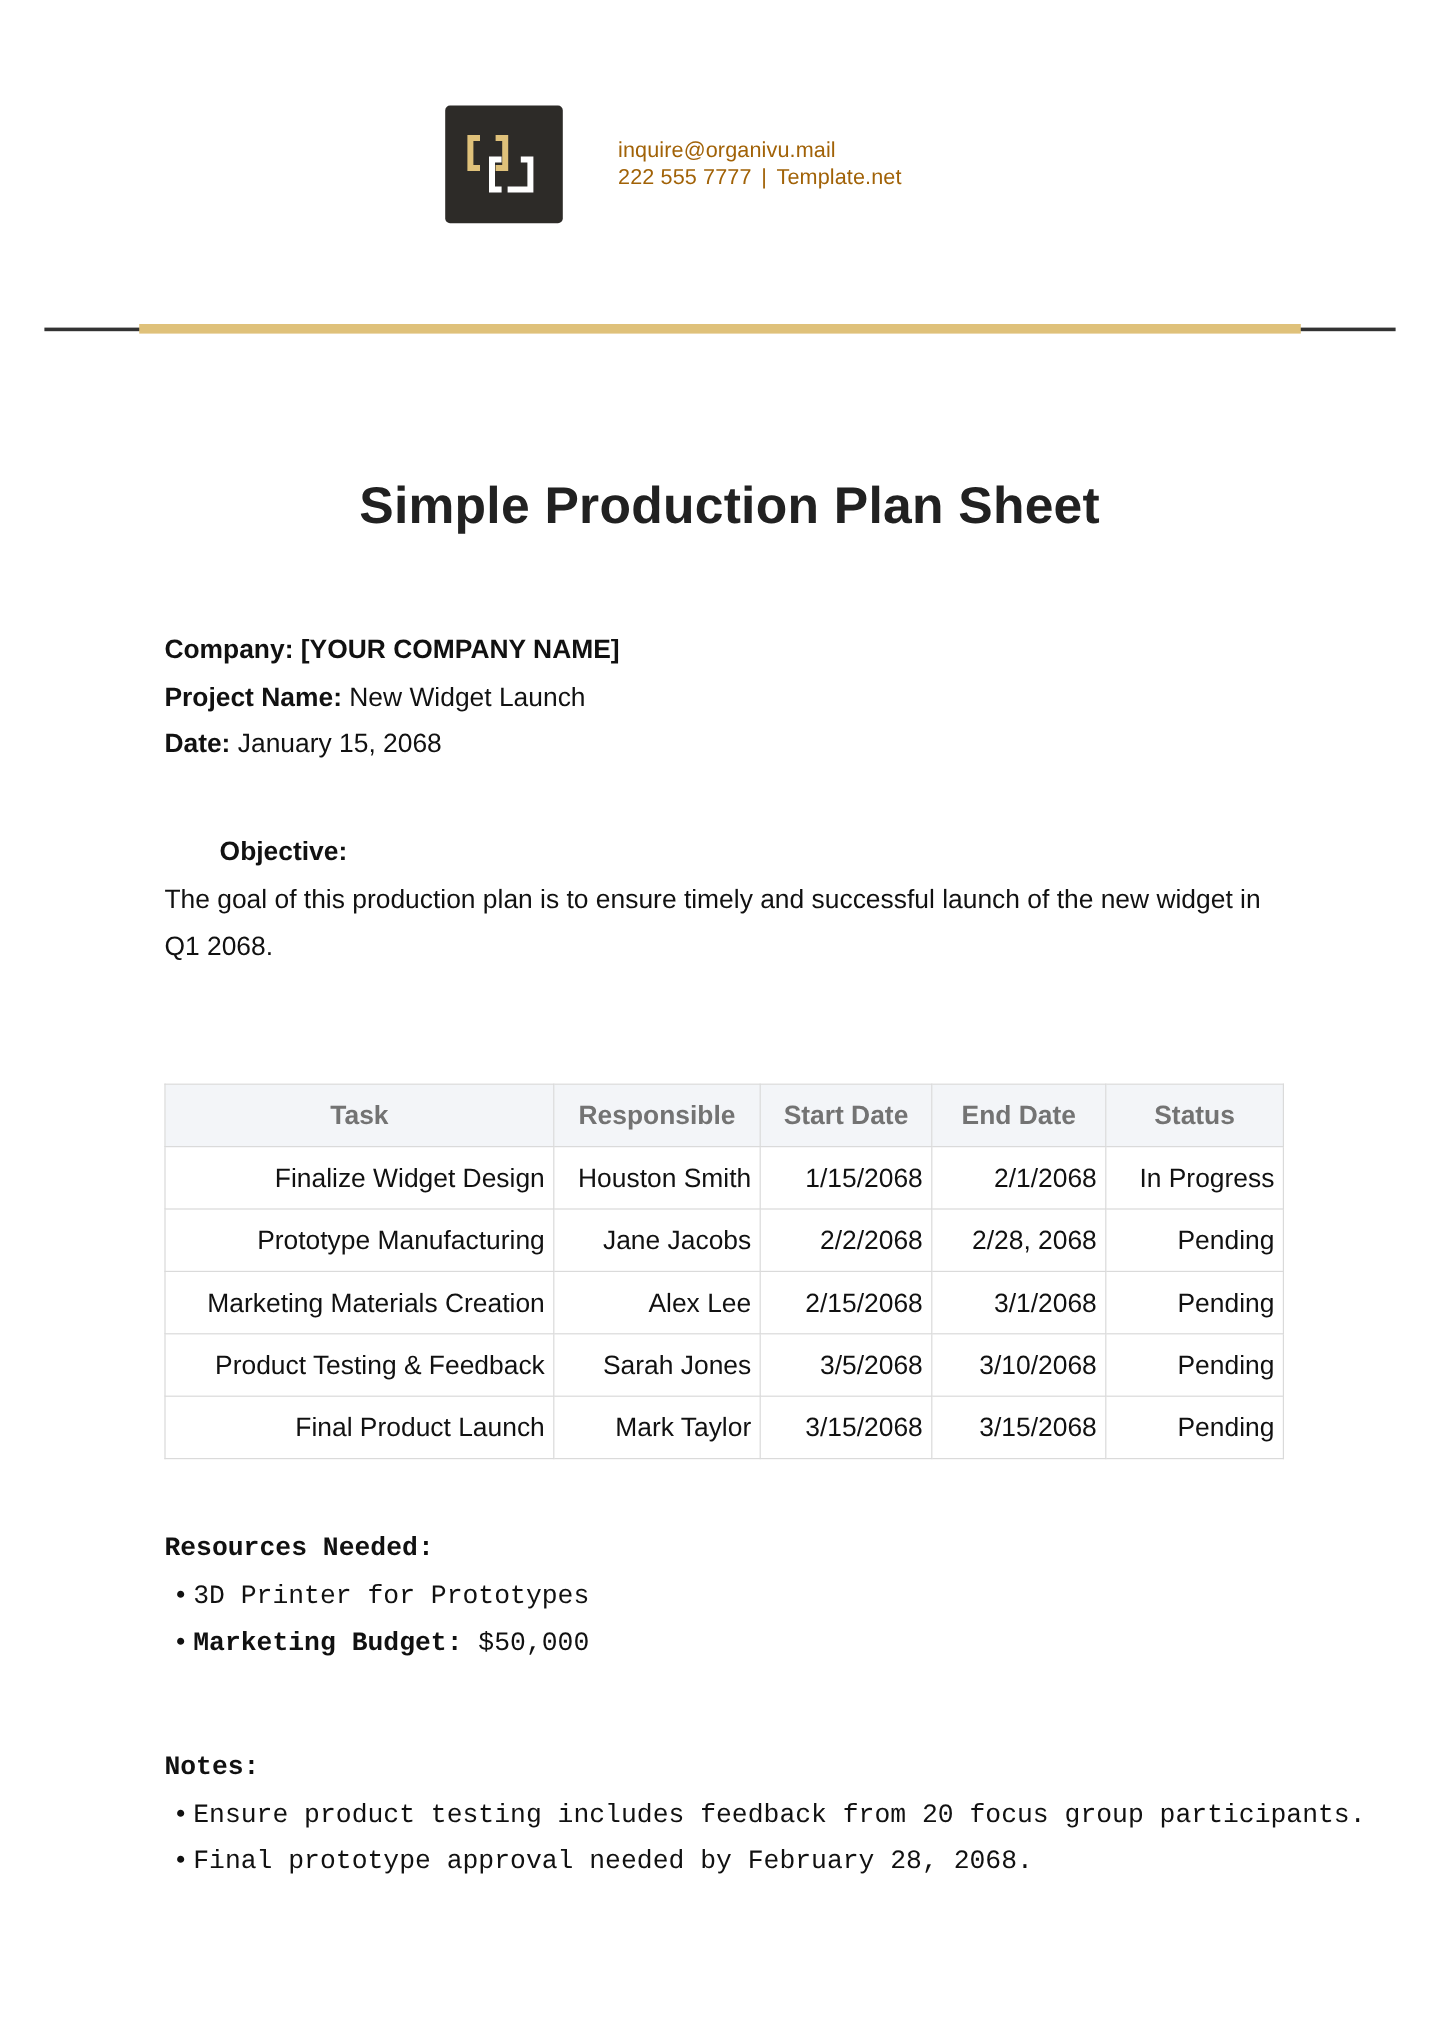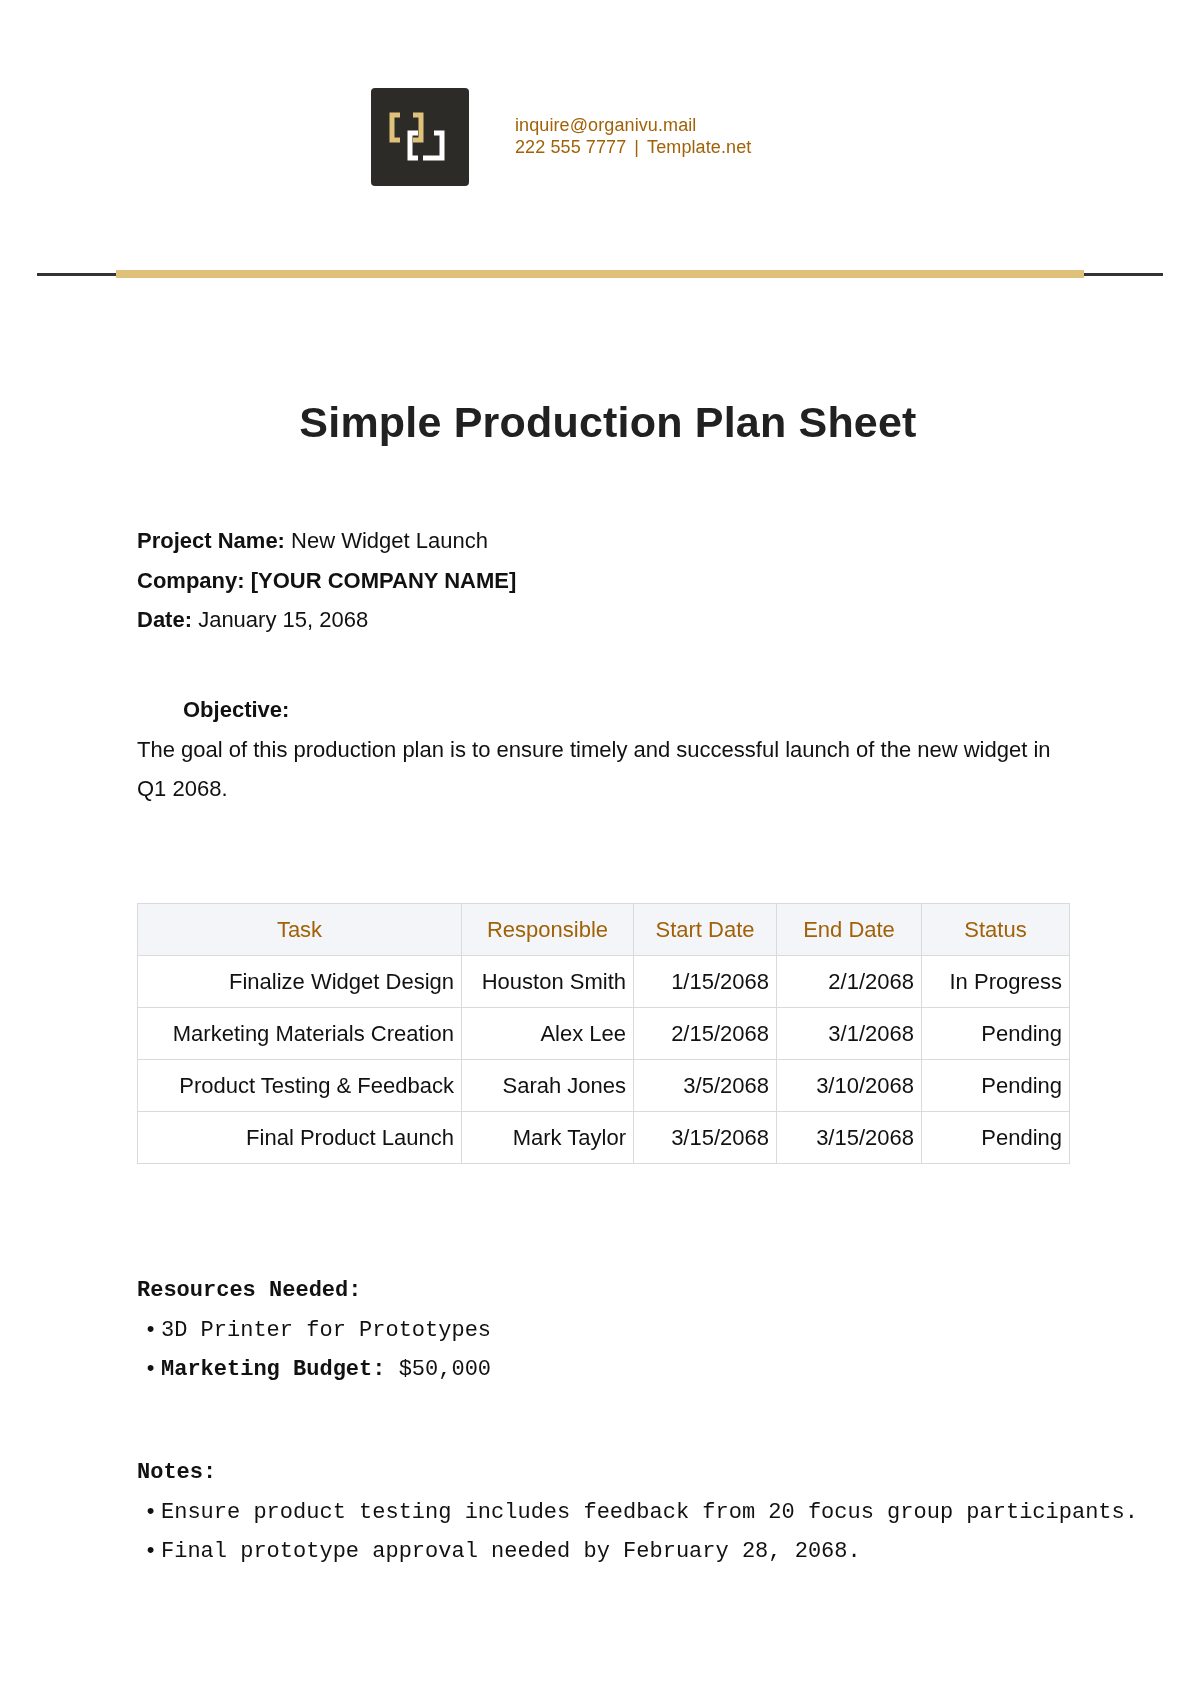--- a/index.html
+++ b/index.html
@@ -18,21 +18,21 @@
   .title { position: absolute; left: 0; top: 398px; width: 1216px; text-align: center; font-size: 43px; font-weight: bold; color: #212121; letter-spacing: 0.2px; }
 
   .meta { position: absolute; left: 137px; top: 521px; font-size: 22px; line-height: 39.5px; color: #111; }
   .meta b { font-weight: bold; }
 
   .objective { position: absolute; left: 137px; top: 690px; width: 940px; font-size: 22px; line-height: 39.5px; color: #111; }
   .objective .head { font-weight: bold; margin-left: 46px; }
 
   table.plan { position: absolute; left: 137px; top: 903px; border-collapse: collapse; font-size: 22px; color: #111; }
   table.plan th, table.plan td { border: 1.5px solid #dadada; height: 52px; }
-  table.plan th { background: #f3f5f8; color: #a16207; font-weight: normal; text-align: center; font-size: 22px; }
+  table.plan th { background: #f3f5f8; color: #737373; font-weight: bold; text-align: center; font-size: 22px; }
   table.plan td { text-align: right; padding: 0 7px; white-space: nowrap; }
   col.c1 { width: 324px; } col.c2 { width: 172px; } col.c3 { width: 143px; } col.c4 { width: 145px; } col.c5 { width: 148px; }
 
   .section { position: absolute; left: 137px; font-size: 22px; line-height: 39.5px; color: #111; font-family: Liberation Mono, monospace; }
   .section .head { font-weight: bold; }
   .section ul { list-style: none; }
   .section li { position: relative; padding-left: 24px; }
   .section li::before { content: "•"; position: absolute; left: 7px; top: 0; }
   .section li b { font-weight: bold; }
   .resources { top: 1271px; }
@@ -60,27 +60,27 @@
     <span>222 555 7777</span><span class="sep">|</span><span>Template.net</span>
   </div>
 </div>
 
 <div class="rule-dark"></div>
 <div class="rule-gold"></div>
 
 <h1 class="title">Simple Production Plan Sheet</h1>
 
 <div class="meta">
+  <div style="font-weight:bold;">
+    <span>Company:</span>
+    <span>[YOUR COMPANY NAME]</span>
+  </div>
   <div>
     <b>Project Name:</b>
     <span>New Widget Launch</span>
-  </div>
-  <div style="font-weight:bold;">
-    <span>Company:</span>
-    <span>[YOUR COMPANY NAME]</span>
   </div>
   <div>
     <b>Date:</b>
     <span>January 15, 2068</span>
   </div>
 </div>
 
 <div class="objective">
   <div class="head">Objective:</div>
   <div>The goal of this production plan is to ensure timely and successful launch of the new widget in Q1 2068.</div>
@@ -103,20 +103,27 @@
       <th>Status</th>
     </tr>
   </thead>
   <tbody>
     <tr>
       <td>Finalize Widget Design</td>
       <td>Houston Smith</td>
       <td>1/15/2068</td>
       <td>2/1/2068</td>
       <td>In Progress</td>
+    </tr>
+    <tr>
+      <td>Prototype Manufacturing</td>
+      <td>Jane Jacobs</td>
+      <td>2/2/2068</td>
+      <td>2/28, 2068</td>
+      <td>Pending</td>
     </tr>
     <tr>
       <td>Marketing Materials Creation</td>
       <td>Alex Lee</td>
       <td>2/15/2068</td>
       <td>3/1/2068</td>
       <td>Pending</td>
     </tr>
     <tr>
       <td>Product Testing &amp; Feedback</td>

